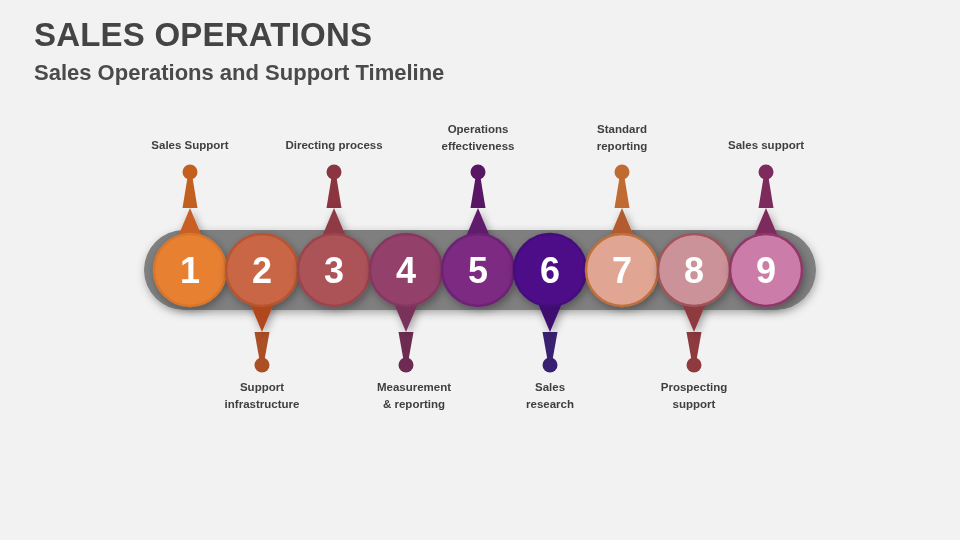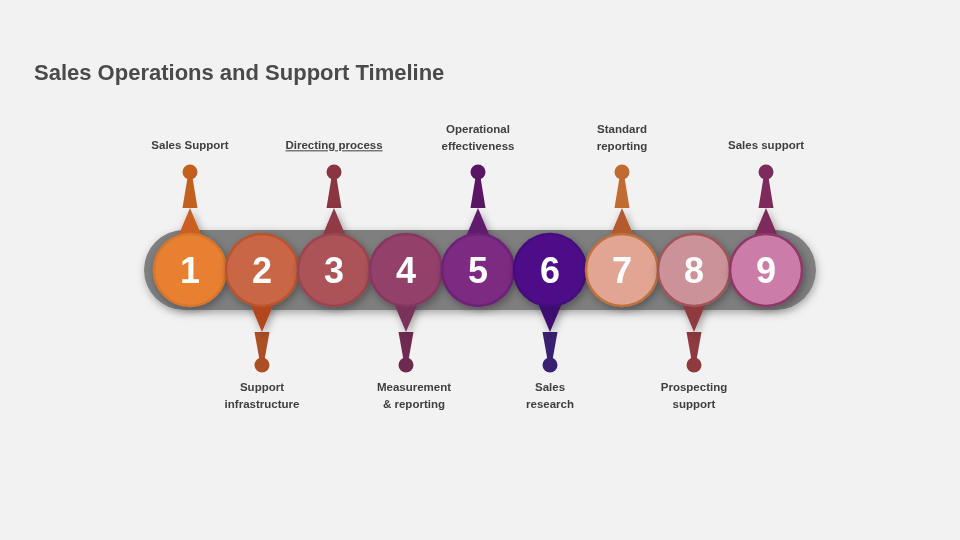--- a/index.html
+++ b/index.html
@@ -37,20 +37,21 @@
     width:150px;
   }
   .lbl.top{transform:translate(-50%,-100%);}
   .lbl.bottom{transform:translate(-50%,0);}
 </style>
 </head>
 <body>
 
 <div id="stage">
 
+  <div class="title">SALES OPERATIONS</div>
 
   <div class="subtitle">Sales Operations and Support Timeline</div>
 
   <div id="graphic">
     <svg id="tl-svg" width="960" height="330" viewBox="0 0 960 330">
       <defs>
         <filter id="softshadow" x="-30%" y="-30%" width="160%" height="160%">
           <feDropShadow dx="2" dy="3" stdDeviation="4" flood-color="#000000" flood-opacity="0.35"></feDropShadow>
         </filter>
         <filter id="barshadow" x="-20%" y="-40%" width="140%" height="180%">
@@ -125,24 +126,24 @@
             <path d="M 766 108 L 787 158 L 745 158 Z" fill="#7d2a5c"></path>
             <circle cx="766" cy="170" r="36" fill="#cb7ba8" stroke="#8e3768" stroke-width="2.5"></circle>
             <text x="766" y="183" text-anchor="middle" font-family="&quot;Liberation Sans&quot;, sans-serif" font-size="36" font-weight="bold" fill="#ffffff">9</text>
           </g>
         </g>
     </svg>
     <div id="labels-layer">
         <div class="lbl top" style="left: 190px; top: 54px;">Sales Support</div>
         <div class="lbl bottom" style="left: 262px; top: 279px; text-align: center;">Support
 infrastructure</div>
-        <div class="lbl top" style="left: 334px; top: 54px; text-decoration: underline;">Directing process</div>
+        <div class="lbl top" style="left: 334px; top: 54px;">Directing process</div>
         <div class="lbl bottom" style="left: 414px; top: 279px;">Measurement
 &amp; reporting</div>
-        <div class="lbl top" style="left: 478px; top: 54px;">Operational
+        <div class="lbl top" style="left: 478px; top: 54px;">Operations
 effectiveness</div>
         <div class="lbl bottom" style="left: 550px; top: 279px;">Sales
 research</div>
         <div class="lbl top" style="left: 622px; top: 54px;">Standard
 reporting</div>
         <div class="lbl bottom" style="left: 694px; top: 279px;">Prospecting
 support</div>
         <div class="lbl top" style="left: 766px; top: 54px;">Sales support</div>
       </div>
   </div>

